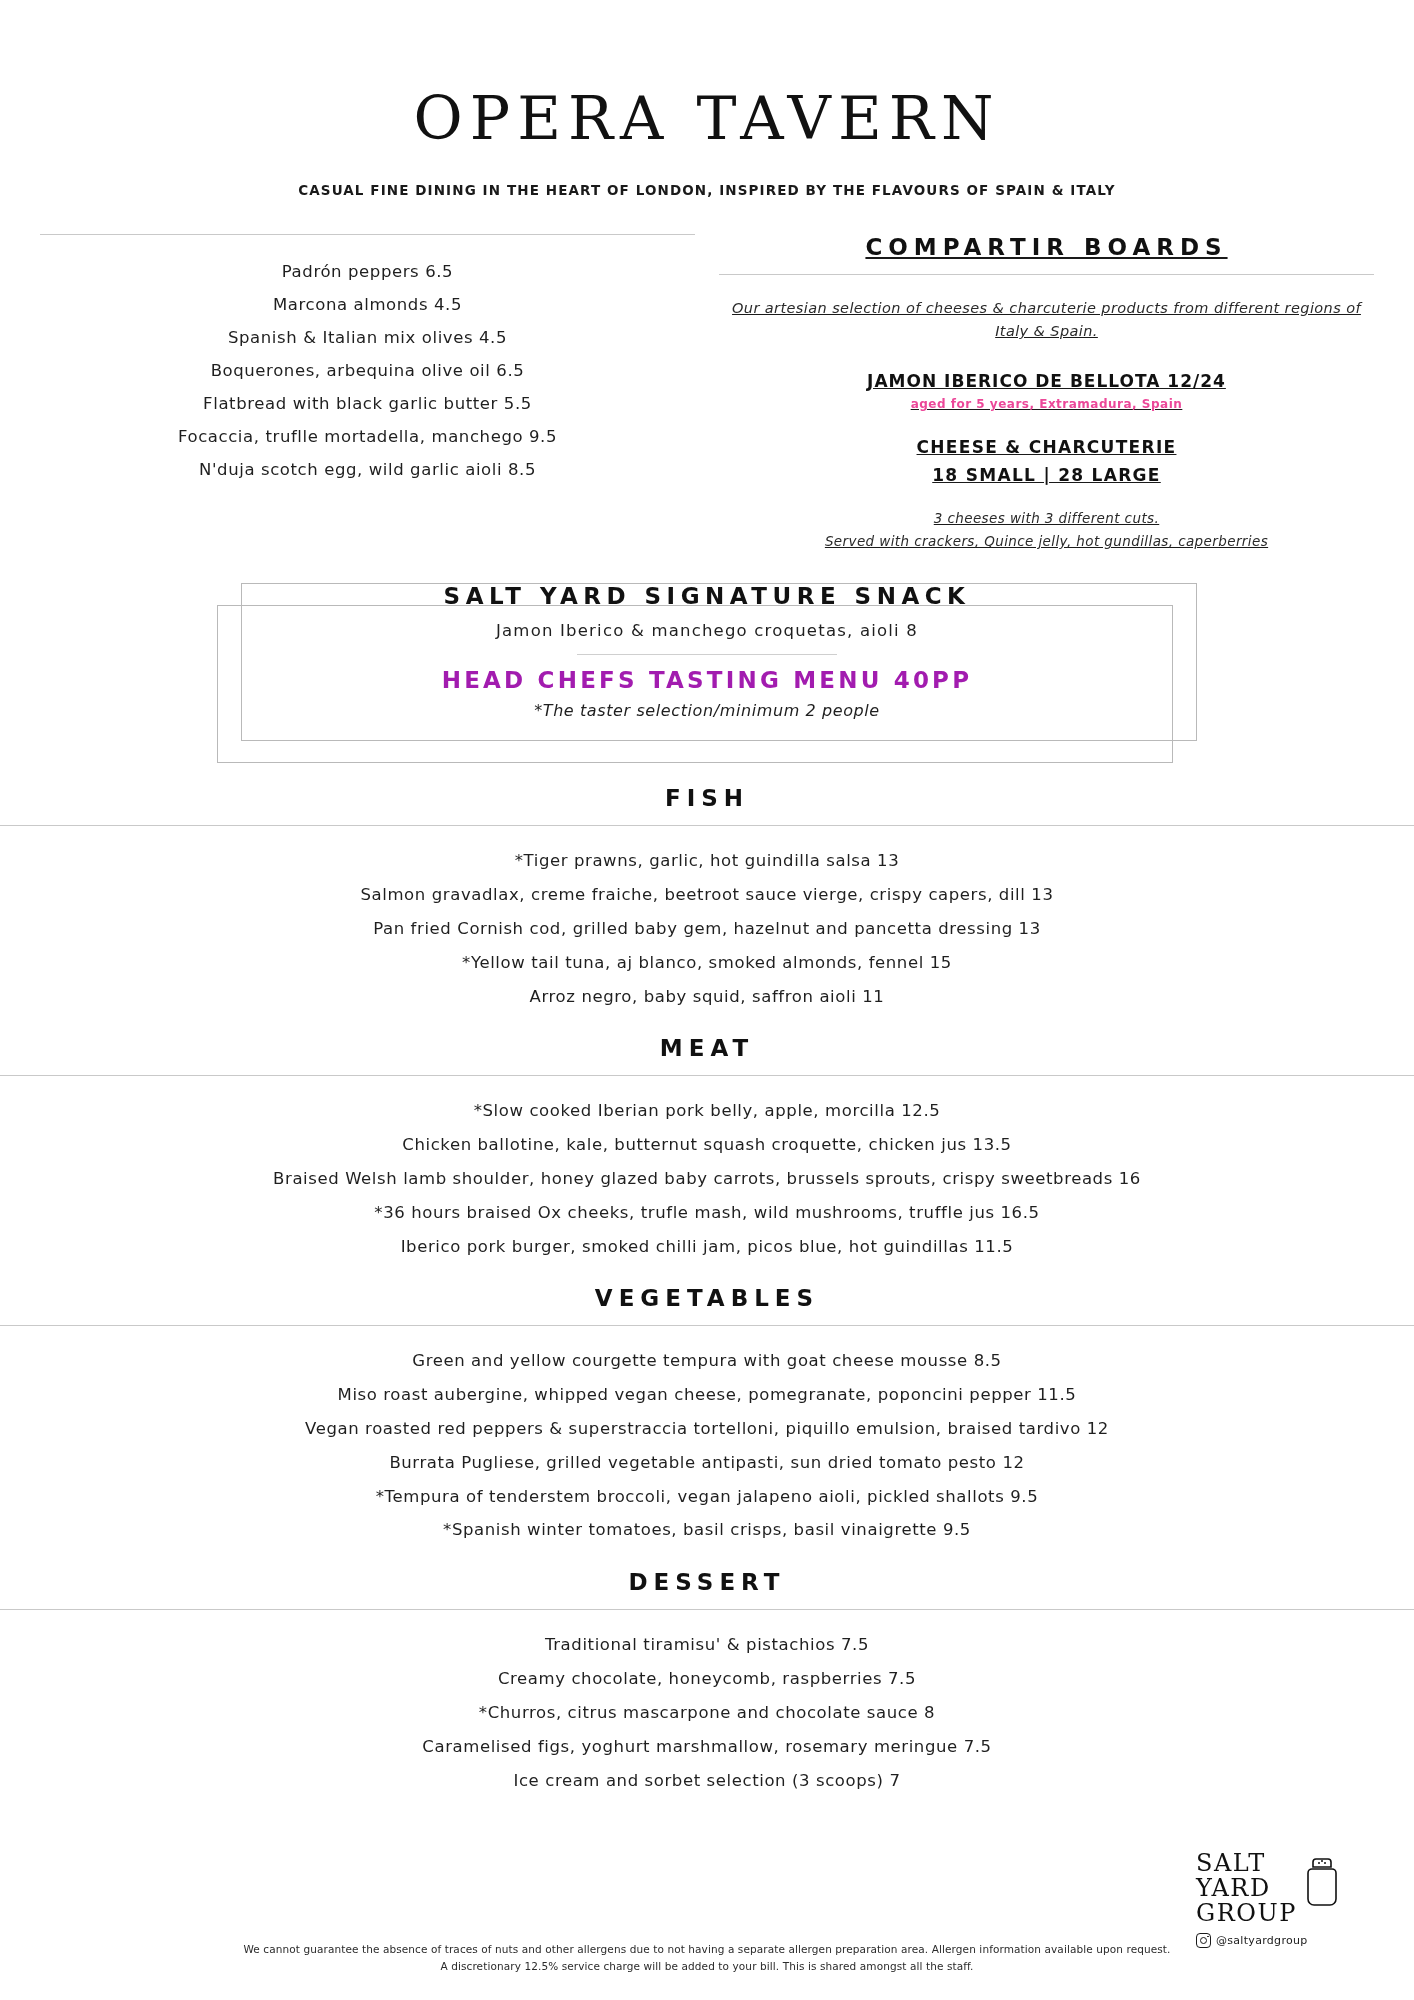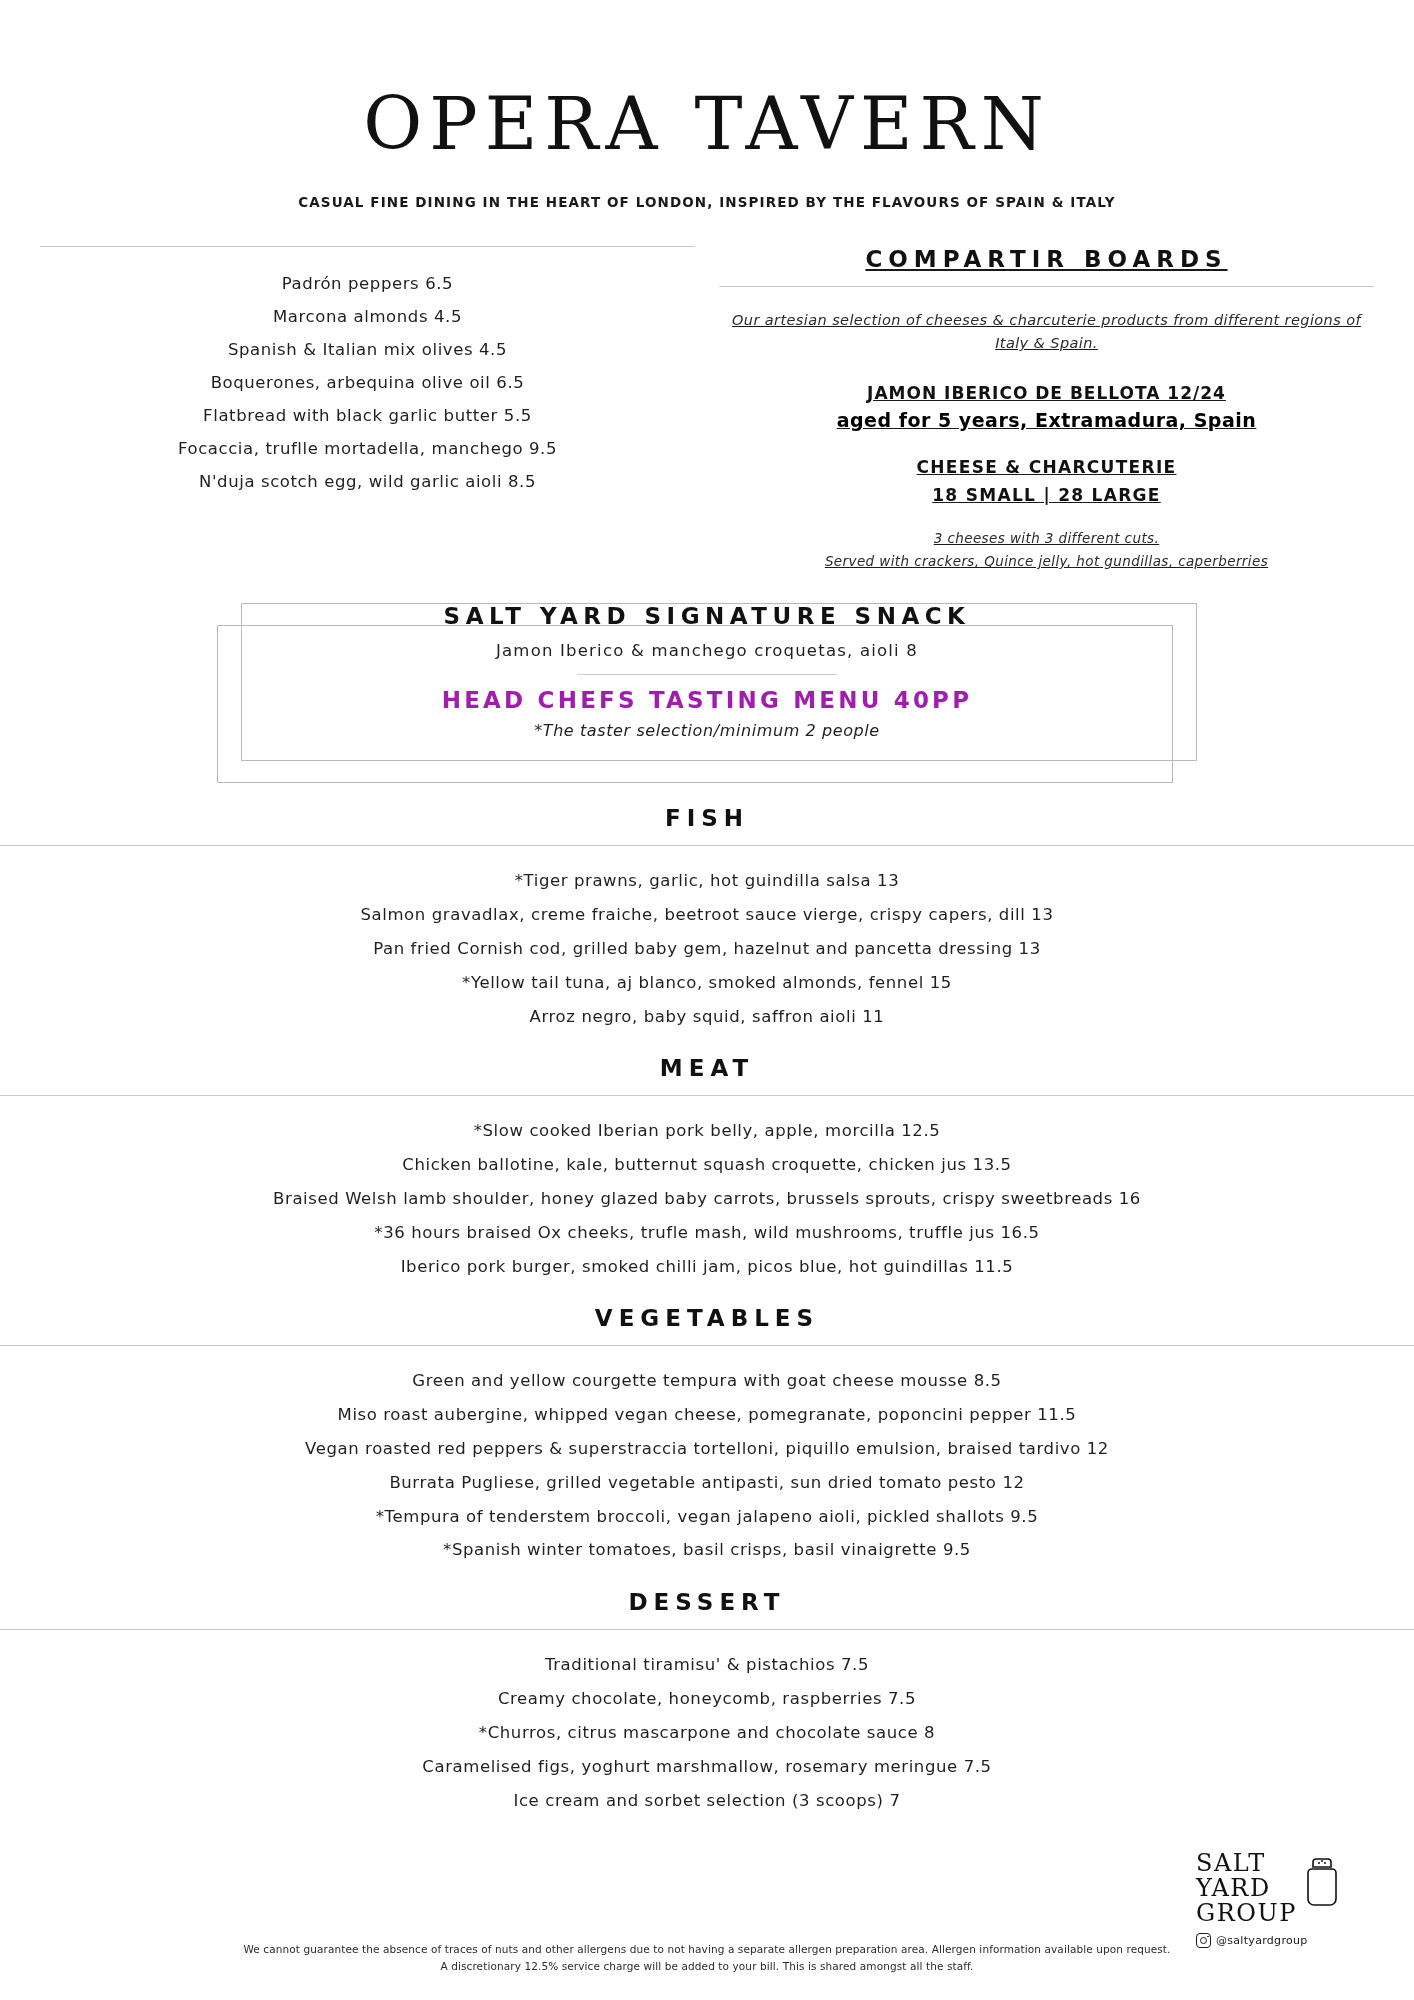--- a/index.html
+++ b/index.html
@@ -24,21 +24,21 @@
   }
 
   
   .masthead {
     text-align: center;
     padding-top: 88px;
   }
   .restaurant-name {
     font-family: "DejaVu Serif", serif;
     font-weight: 400;
-    font-size: 72px;
+    font-size: 60px;
     letter-spacing: 7px;
     line-height: 1;
     margin: 0;
     color: #111;
   }
   .tagline {
     font-family: "DejaVu Sans", sans-serif;
     font-size: 13.5px;
     font-weight: 700;
     letter-spacing: 1.1px;
@@ -104,24 +104,24 @@
     text-align: center;
     font-weight: 700;
     font-size: 17px;
     letter-spacing: 1px;
     margin-top: 28px;
     color: #111;
   }
   .board-sub {
     text-align: center;
     font-weight: 700;
-    font-size: 19px;
+    font-size: 12px;
     letter-spacing: 0.5px;
     margin-top: 6px;
-    color: #000000;
+    color: #ec4899;
   }
   .board-name2 {
     text-align: center;
     font-weight: 700;
     font-size: 17px;
     letter-spacing: 1.3px;
     margin-top: 26px;
     color: #111;
   }
   .board-price {

